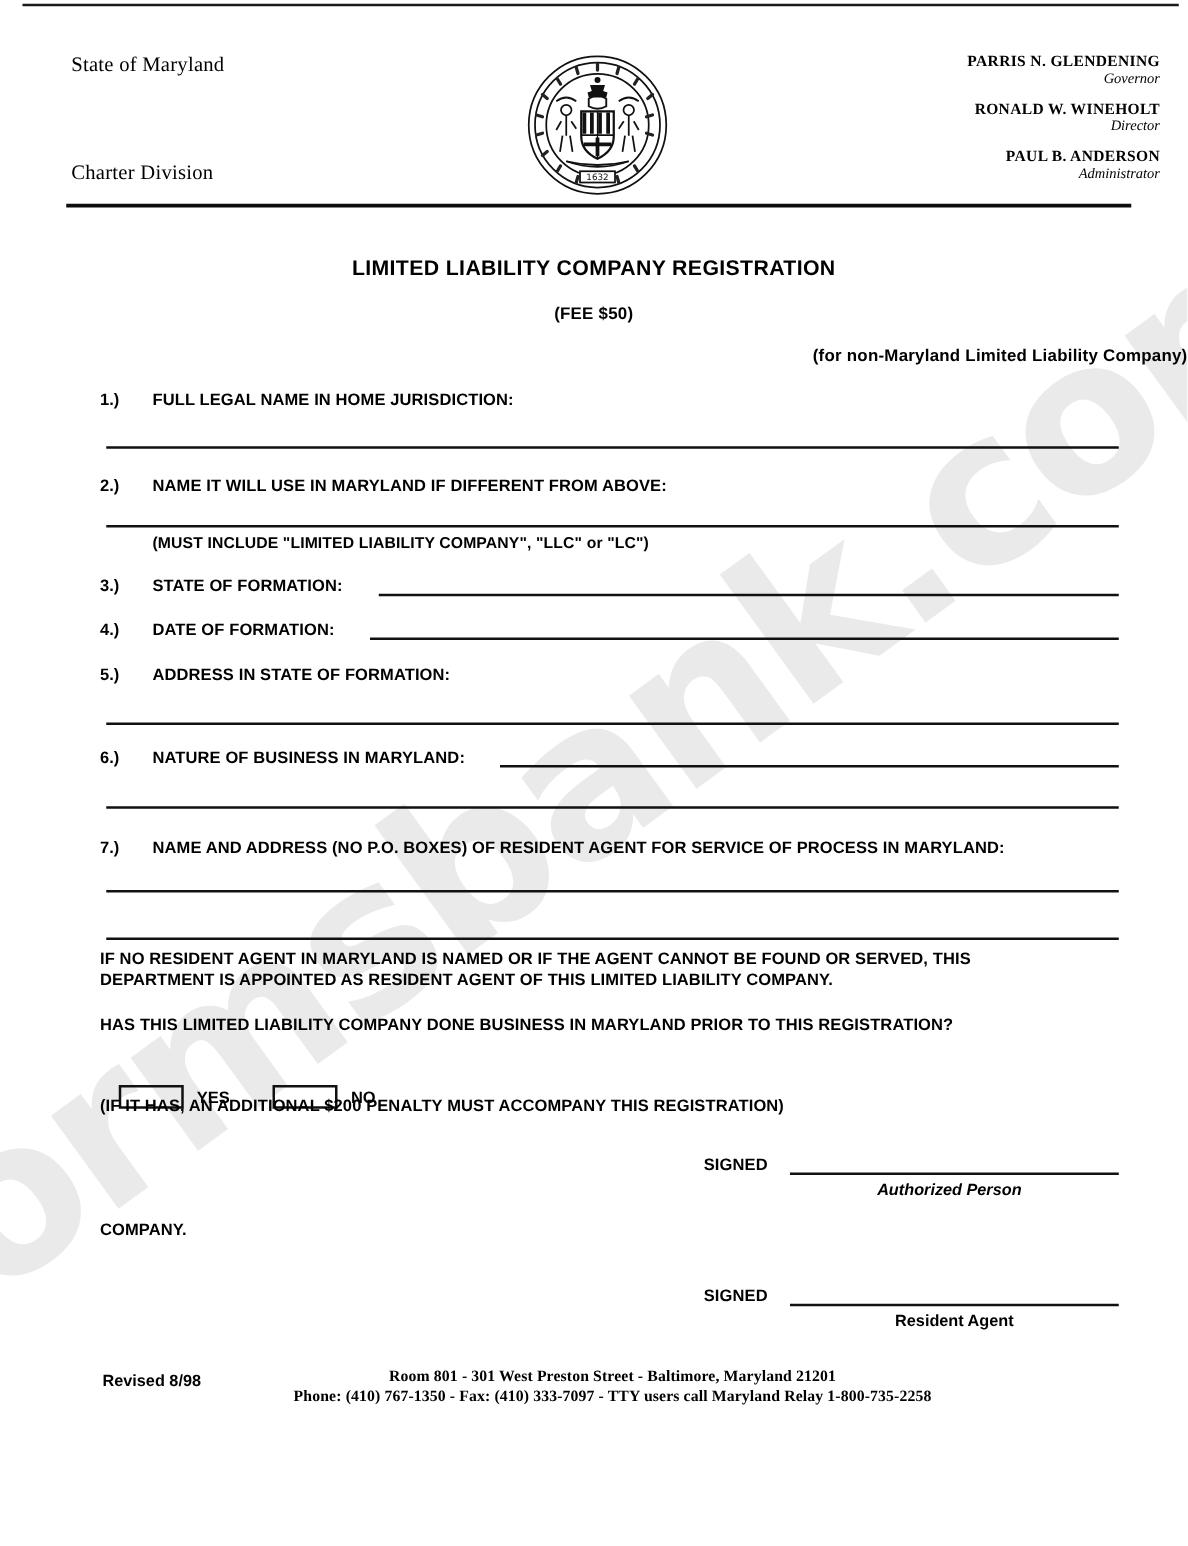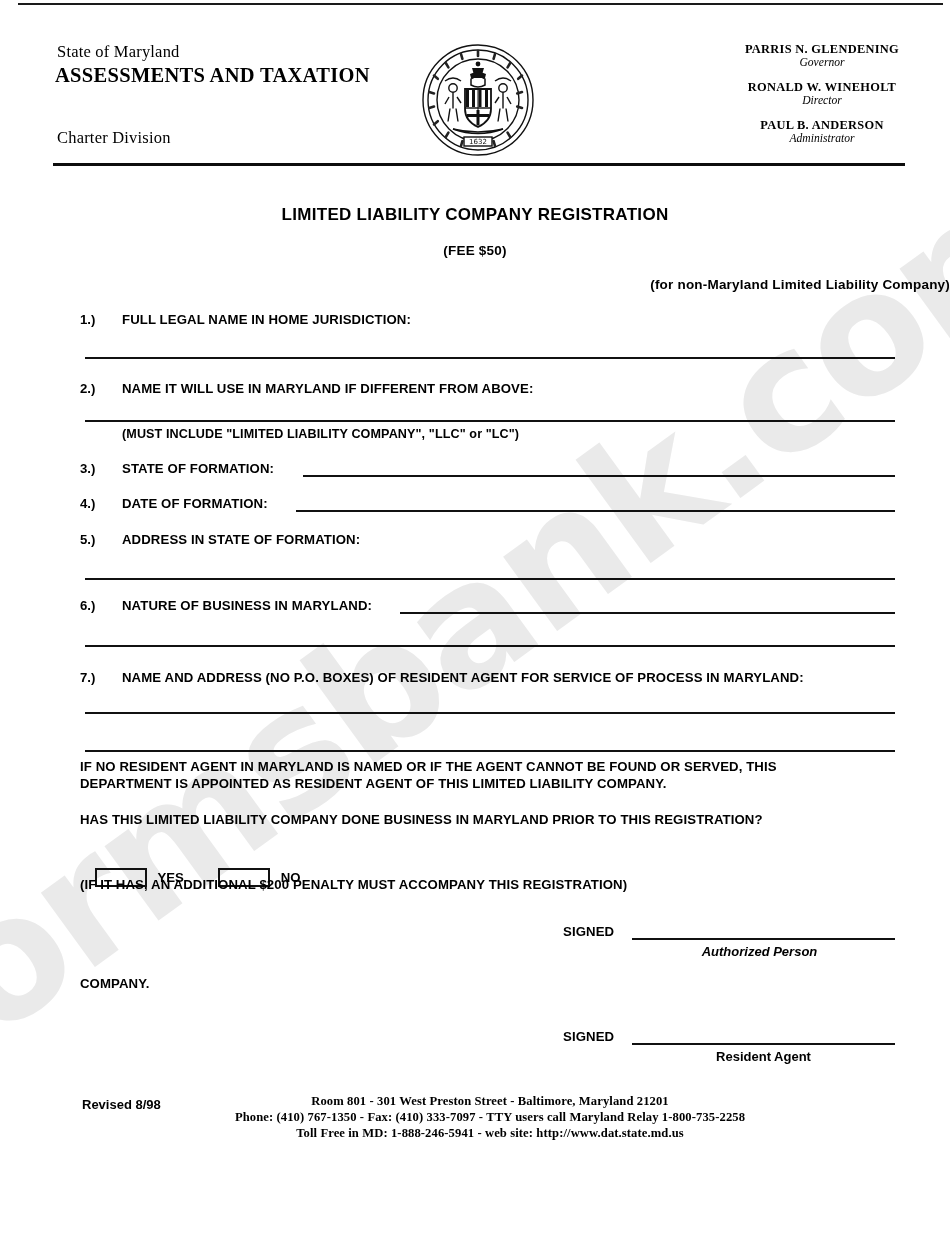--- a/index.html
+++ b/index.html
@@ -84,21 +84,21 @@
 
   
   #seal-wrap {
     left: 420px; top: 41px; width: 116px; height: 118px;
   }
   #seal-wrap svg { display: block; width: 116px; height: 118px; }
 
   
   #officials {
     left: 716px; top: 42px; width: 212px;
-    text-align: center;
+    text-align: right;
     font-family: "Liberation Serif", serif;
   }
   #officials .off-block { margin-bottom: 10px; }
   #officials .off-block:last-child { margin-bottom: 0; }
   #officials .off-name {
     font-weight: bold;
     font-size: 12.4px;
     letter-spacing: 0.3px;
     line-height: 14px;
   }
@@ -220,21 +220,20 @@
     <div class="wm-text">formsbank.com</div>
   </div>
 
   <div id="content">
 
     <div class="abs" id="top-rule"></div>
 
     <div class="abs" id="hdr-state">State of Maryland</div>
 
     <div class="abs" id="hdr-dept">
-      <div>ASSESSMENTS AND TAXATION</div>
     </div>
 
     <div class="abs" id="hdr-division">Charter Division</div>
 
     <div class="abs" id="seal-wrap">
       <svg viewBox="0 0 116 118" xmlns="http://www.w3.org/2000/svg">
         <g fill="none" stroke="#111" stroke-width="1.4">
           <circle cx="58" cy="59" r="55"></circle>
           <circle cx="58" cy="59" r="50"></circle>
           <circle cx="58" cy="59" r="41"></circle>
@@ -399,17 +398,16 @@
 
     <div class="abs sig-word" style="left:563px; top:1029px">SIGNED</div>
     <div class="abs sig-rule" style="left:632px; top:1043px; width:263px;"></div>
     <div class="abs sig-caption" style="left:632px; top:1049px; width:263px;">Resident Agent</div>
 
     <div class="abs" id="revised">Revised 8/98</div>
 
     <div class="abs" id="footer-contact">
       <div>Room 801 - 301 West Preston Street - Baltimore, Maryland 21201</div>
       <div>Phone: (410) 767-1350 - Fax: (410) 333-7097 - TTY users call Maryland Relay 1-800-735-2258</div>
-      <div>Toll Free in MD: 1-888-246-5941 - web site: http://www.dat.state.md.us</div>
     </div>
 
   </div>
 </div>
 
 </body></html>

